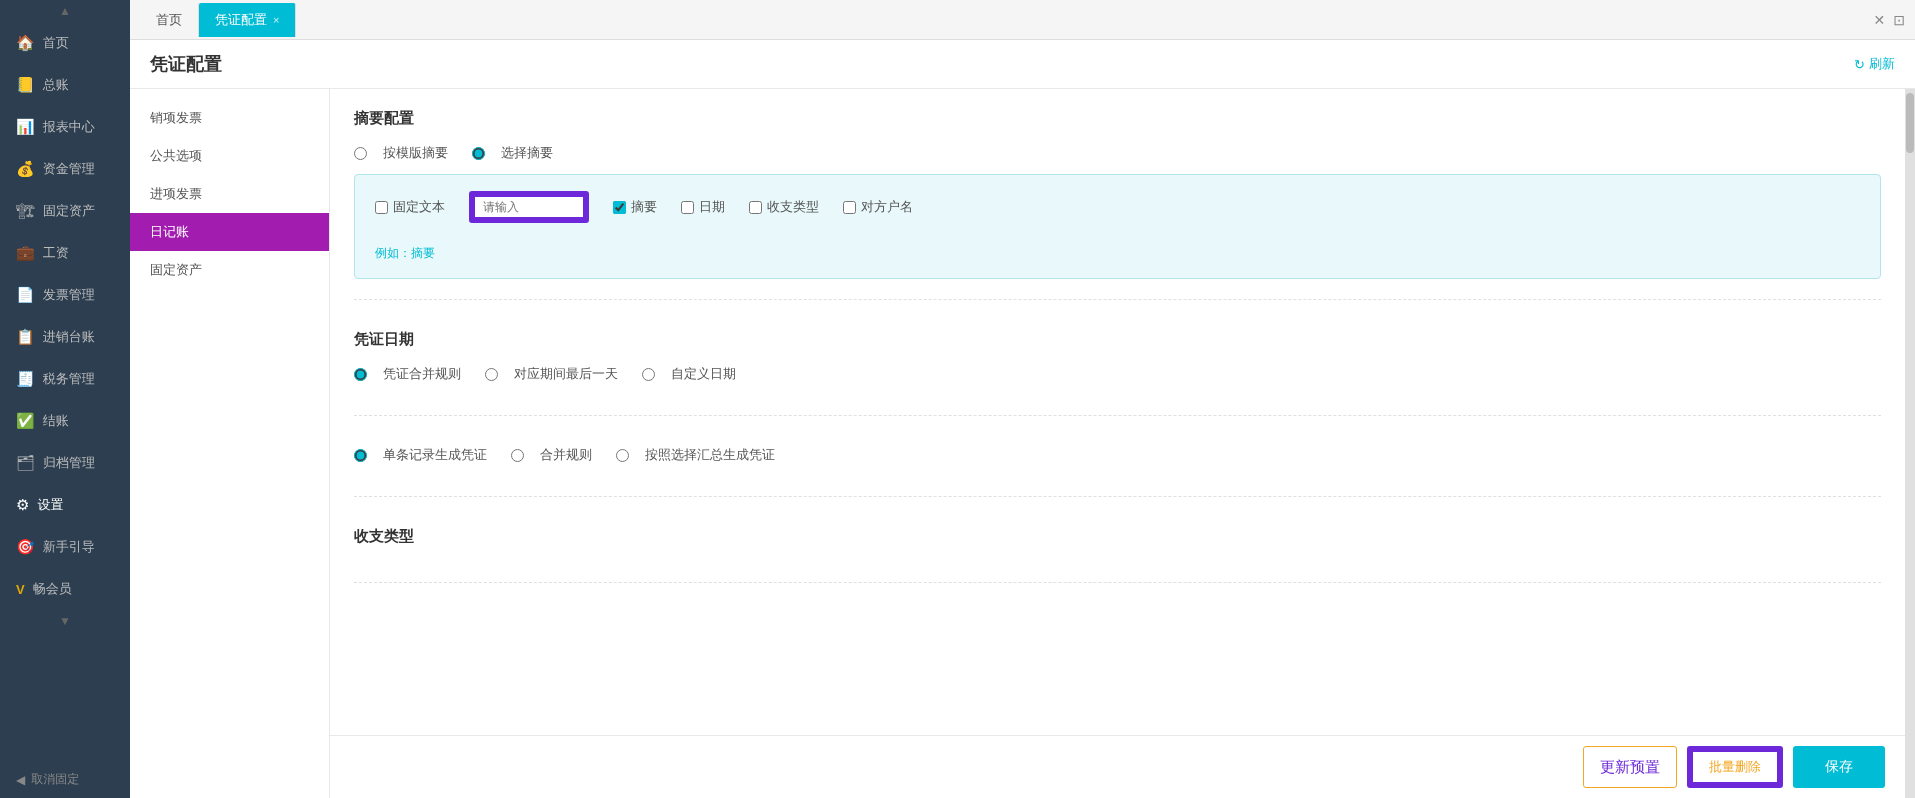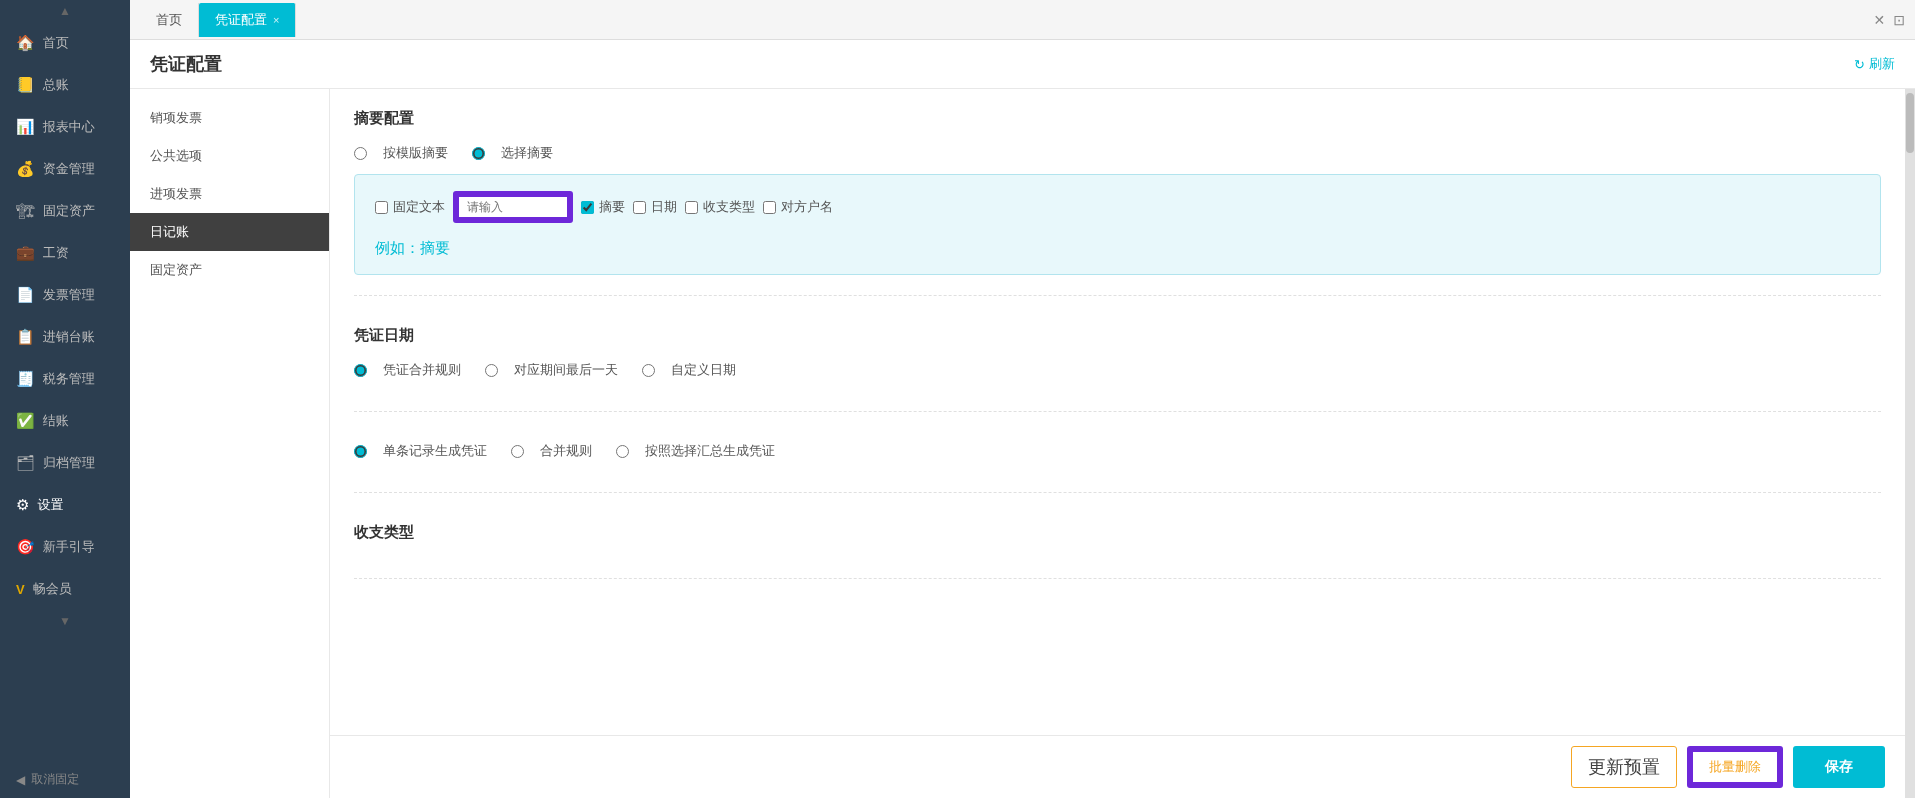--- a/index.html
+++ b/index.html
@@ -136,21 +136,21 @@
     .left-nav-item {
       padding: 10px 20px;
       cursor: pointer;
       font-size: 13px;
       color: #555;
       display: flex;
       align-items: center;
       justify-content: space-between;
     }
     .left-nav-item.active {
-      background: #404040;
+      background: #a21caf;
       color: #fff;
     }
 
     
     .right-content {
       flex: 1;
       overflow-y: auto;
       padding: 20px 24px;
       background: #fff;
       position: relative;
@@ -199,77 +199,77 @@
     
     .summary-config-box {
       background: #e8f8fb;
       border: 1px solid #b2e4ee;
       border-radius: 4px;
       padding: 16px 20px;
       margin-top: 10px;
     }
     .checkbox-row {
       display: flex;
-      gap: 8px;
+      gap: 24px;
       margin-bottom: 8px;
     }
     .text-input {
       border: 6px solid #6d28d9;
       border-radius: 3px;
       padding: 3px 8px;
       font-size: 12px;
       width: 120px;
       color: #999;
     }
     .example-text {
       color: #00bcd4;
-      font-size: 15px;
-      margin-top: 16px;
+      font-size: 12px;
+      margin-top: 22px;
     }
 
     
     .bottom-action-bar {
       position: absolute;
       bottom: 0;
       right: 0;
       left: 0;
       background: #fff;
       border-top: 1px solid #e8e8e8;
       padding: 10px 20px;
       display: flex;
       justify-content: flex-end;
       gap: 10px;
     }
     .btn-update-preview {
       background: #fff;
       border: 1px solid #f5a623;
-      color: #404040;
+      color: #6d28d9;
       padding: 6px 16px;
       border-radius: 3px;
       cursor: pointer;
-      font-size: 18px;
+      font-size: 15px;
     }
     .btn-batch-delete {
       background: #fff;
       border: 6px solid #6d28d9;
       color: #f5a623;
       padding: 6px 16px;
       border-radius: 3px;
       cursor: pointer;
       font-size: 13px;
     }
     .btn-save {
       background: #00bcd4;
       border: none;
       color: #fff;
       padding: 8px 32px;
       border-radius: 3px;
       cursor: pointer;
       font-size: 14px;
-      font-weight: 700;
+      font-weight: 400;
     }
 
     
     .right-content::-webkit-scrollbar { width: 8px; }
     .right-content::-webkit-scrollbar-track { background: #f0f0f0; }
     .right-content::-webkit-scrollbar-thumb { background: #ccc; border-radius: 4px; }
 
     .outer-scrollbar {
       width: 10px;
       background: #e0e0e0;

